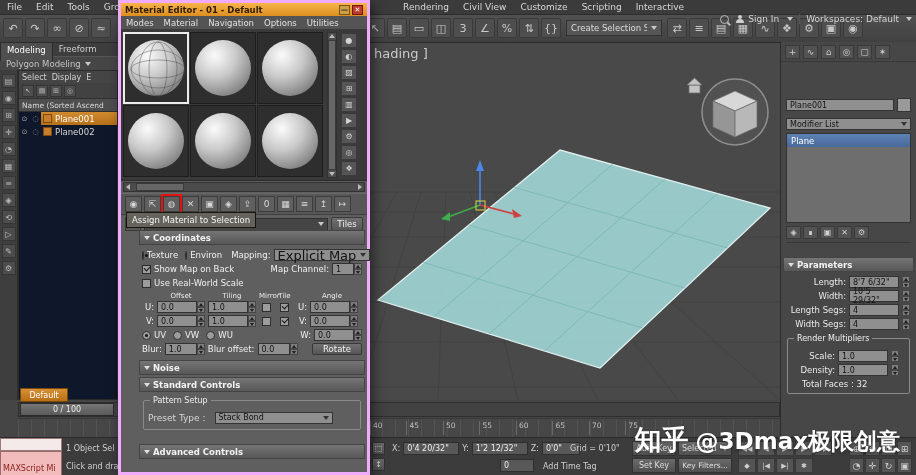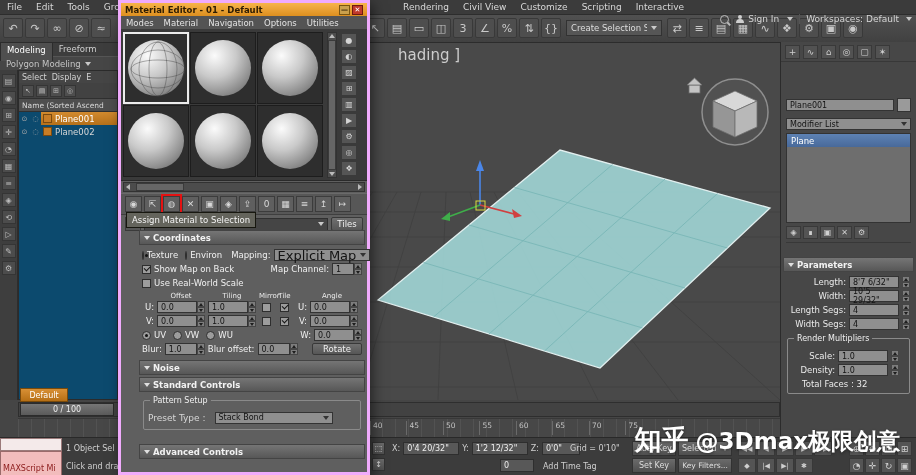--- a/index.html
+++ b/index.html
@@ -29,37 +29,37 @@
   
   .ribbon{left:0;top:42px;width:118px;height:28px;background:#3d3d3d;border-bottom:1px solid #2d2d2d;z-index:3;}
   .ribbon-tabs{display:flex;height:14px;align-items:center;}
   .rtab{padding:4px 6px;font-size:8.5px;color:#cfcfcf;height:14px;display:flex;align-items:center;}
   .rtab.active{background:#4f4f4f;border:1px solid #2c2c2c;border-bottom:none;color:#fff;}
   .rsection{height:13px;display:flex;align-items:center;padding:0 6px;font-size:8.5px;color:#c4c4c4;background:#464646;border-top:1px solid #555;}
   .dock{left:0;top:70px;width:18px;height:330px;background:#3e3e3e;border-right:1px solid #2d2d2d;z-index:3;display:flex;flex-direction:column;align-items:center;gap:3px;padding-top:4px;box-sizing:border-box;}
   .dock-ico{width:14px;height:14px;background:#4c4c4c;border:1px solid #353535;color:#bdbdbd;font-size:8px;display:flex;align-items:center;justify-content:center;box-sizing:border-box;}
 
   
-  .explorer{left:18px;top:70px;width:100px;height:330px;background:#0c4a6e;border:1px solid #2b2b2b;z-index:3;box-sizing:border-box;}
+  .explorer{left:18px;top:70px;width:100px;height:330px;background:#0f172a;border:1px solid #2b2b2b;z-index:3;box-sizing:border-box;}
   .ex-menu{display:flex;gap:5px;height:12px;align-items:center;padding:0 3px;font-size:8px;color:#d2d2d2;background:#454545;}
   .ex-tools{display:flex;gap:2px;height:15px;align-items:center;padding:0 3px;background:#424242;border-bottom:1px solid #303030;}
   .ex-tico{width:12px;height:12px;background:#4e4e4e;border:1px solid #353535;color:#bbb;font-size:7px;display:flex;align-items:center;justify-content:center;box-sizing:border-box;}
   .ex-header{height:12px;background:#4e4e4e;border-bottom:1px solid #303030;font-size:7.5px;color:#d8d8d8;display:flex;align-items:center;padding:0 3px;white-space:nowrap;overflow:hidden;}
   .erow{display:flex;align-items:center;height:13px;font-size:8.5px;color:#d8d8d8;}
   .eico{width:11px;text-align:center;font-size:7px;color:#a8a8a8;}
   .eico.eye::before{content:"⊙";}
   .eico.frz::before{content:"◌";}
   .ename{flex:1;display:flex;align-items:center;gap:3px;height:13px;padding-left:2px;overflow:hidden;white-space:nowrap;}
   .erow.selected .ename{background:linear-gradient(#d28a2e,#b5701a);color:#fff;}
   .oswatch{width:7px;height:7px;background:#c87d26;border:1px solid #7a4a10;display:inline-block;}
   .default-chip{left:20px;top:388px;width:46px;height:12px;background:linear-gradient(#d89035,#b66f15);border:1px solid #7a4a0a;color:#fff;font-size:8px;display:flex;align-items:center;justify-content:center;z-index:7;}
 
   
   .viewport{left:118px;top:42px;width:662px;height:358px;background:#494949;z-index:1;}
-  .vp-label{position:absolute;left:256px;top:4px;font-size:15px;color:#cccccc;margin-left:24px;}
+  .vp-label{position:absolute;left:256px;top:4px;font-size:13px;color:#cccccc;}
 
   
   .timeslider{left:18px;top:402px;width:762px;height:15px;background:#424242;border:1px solid #2e2e2e;z-index:2;display:flex;align-items:center;box-sizing:border-box;}
   .ts-handle{margin-left:1px;width:92px;height:11px;background:linear-gradient(#767676,#5a5a5a);border:1px solid #2b2b2b;color:#efefef;font-size:8px;display:flex;align-items:center;justify-content:center;}
   .trackbar{left:18px;top:418px;width:762px;height:19px;background:#474747;border-top:1px solid #383838;border-bottom:1px solid #2c2c2c;z-index:2;
             background-image:repeating-linear-gradient(90deg,#525252 0 1px,transparent 1px 13px);}
   .ticks{position:absolute;left:352px;top:2px;width:268px;display:flex;justify-content:space-between;}
   .tick{font-size:7.5px;color:#c3c3c3;border-left:1px solid #6a6a6a;padding-left:2px;height:14px;}
 
   

